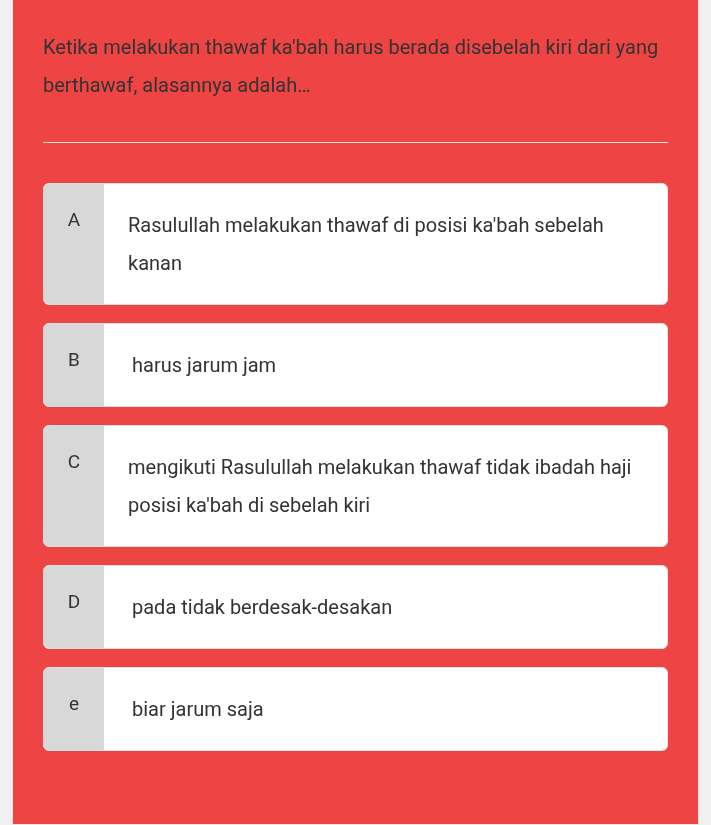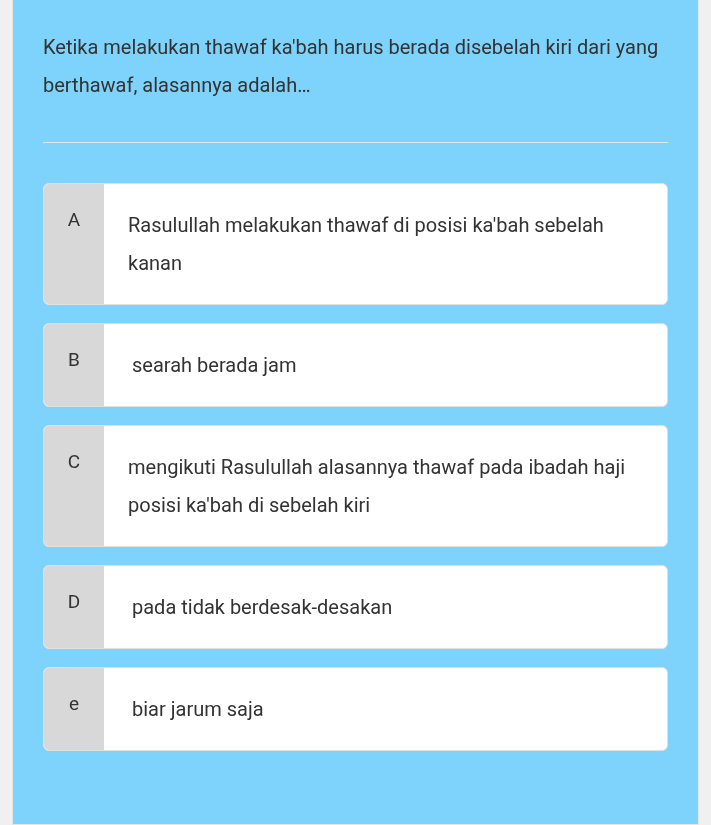--- a/index.html
+++ b/index.html
@@ -13,21 +13,21 @@
       width: 711px;
       height: 825px;
       overflow: hidden;
     }
     .outer-container {
       background: #f0f0f0;
       padding: 0 12px;
       height: 100%;
     }
     .card {
-      background: #7dd3fc;
+      background: #ef4444;
       border: 1px solid #e5e5e5;
       border-top: none;
       height: 100%;
       padding: 0 30px 30px 30px;
     }
     .question-text {
       font-size: 20px;
       color: #333333;
       line-height: 1.9;
       padding: 28px 0 38px 0;
@@ -83,25 +83,25 @@
   <div class="card">
     <div class="question-text">Ketika melakukan thawaf ka'bah harus berada disebelah kiri dari yang berthawaf, alasannya adalah…</div>
     <hr class="divider">
     <div class="options">
       <div class="option">
         <div class="option-letter">A</div>
         <div class="option-text multiline">Rasulullah melakukan thawaf di posisi ka'bah sebelah kanan</div>
       </div>
       <div class="option">
         <div class="option-letter">B</div>
-        <div class="option-text">searah berada jam</div>
+        <div class="option-text">harus jarum jam</div>
       </div>
       <div class="option">
         <div class="option-letter">C</div>
-        <div class="option-text multiline">mengikuti Rasulullah alasannya thawaf pada ibadah haji posisi ka'bah di sebelah kiri</div>
+        <div class="option-text multiline">mengikuti Rasulullah melakukan thawaf tidak ibadah haji posisi ka'bah di sebelah kiri</div>
       </div>
       <div class="option">
         <div class="option-letter">D</div>
         <div class="option-text">pada tidak berdesak-desakan</div>
       </div>
       <div class="option">
         <div class="option-letter">e</div>
         <div class="option-text">biar jarum saja</div>
       </div>
     </div>

